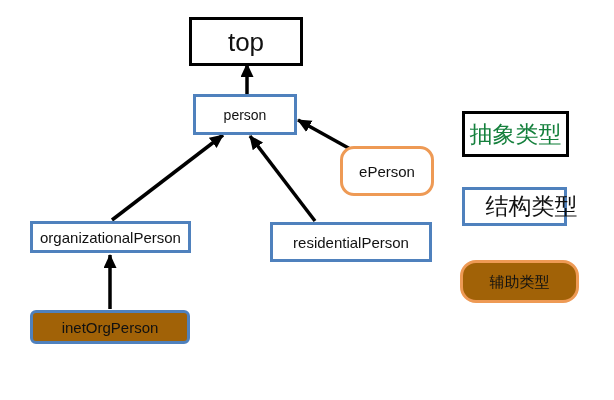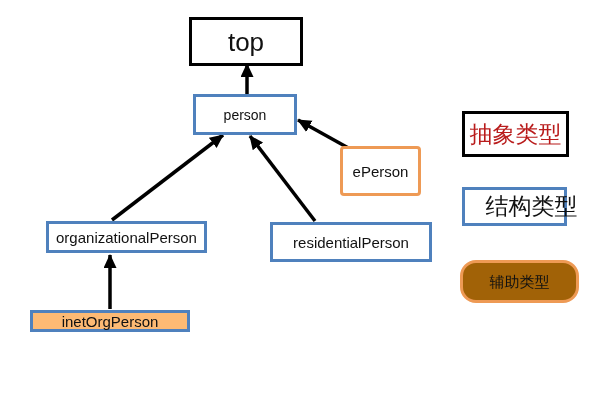--- a/index.html
+++ b/index.html
@@ -58,33 +58,33 @@
         <line x1="352" y1="150" x2="298" y2="120" stroke="#000000" stroke-width="3.5" marker-end="url(#arrowhead)"></line>
         <line x1="110" y1="309" x2="110" y2="255" stroke="#000000" stroke-width="3.5" marker-end="url(#arrowhead)"></line>
       </g>
   </svg>
 <div class="box" style="left: 189px; top: 17px; width: 114px; height: 49px; font-size: 26px; border-color: rgb(0, 0, 0); background: rgb(255, 255, 255); color: rgb(17, 17, 17);">
       <span>top</span>
     </div>
     <div class="box" style="left: 193px; top: 94px; width: 104px; height: 41px; font-size: 14px; border-color: rgb(79, 129, 189); background: rgb(255, 255, 255); color: rgb(17, 17, 17);">
       <span>person</span>
     </div>
-    <div class="box" style="left: 340px; top: 146px; width: 81px; height: 50px; font-size: 15px; border-color: rgb(238, 154, 85); background: rgb(255, 255, 255); color: rgb(17, 17, 17); border-radius: 4px;">
+    <div class="box" style="left: 340px; top: 146px; width: 94px; height: 50px; font-size: 15px; border-color: rgb(238, 154, 85); background: rgb(255, 255, 255); color: rgb(17, 17, 17); border-radius: 14px;">
       <span>ePerson</span>
     </div>
-    <div class="box" style="left: 30px; top: 221px; width: 161px; height: 32px; font-size: 15px; border-color: rgb(79, 129, 189); background: rgb(255, 255, 255); color: rgb(17, 17, 17); margin-left: 16px;">
+    <div class="box" style="left: 30px; top: 221px; width: 161px; height: 32px; font-size: 15px; border-color: rgb(79, 129, 189); background: rgb(255, 255, 255); color: rgb(17, 17, 17);">
       <span>organizationalPerson</span>
     </div>
     <div class="box" style="left: 270px; top: 222px; width: 162px; height: 40px; font-size: 15px; border-color: rgb(79, 129, 189); background: rgb(255, 255, 255); color: rgb(17, 17, 17);">
       <span>residentialPerson</span>
     </div>
-    <div class="box" style="left: 30px; top: 310px; width: 160px; height: 22px; font-size: 15px; border-color: rgb(79, 129, 189); background: #fdba74; color: rgb(17, 17, 17);">
+    <div class="box" style="left: 30px; top: 310px; width: 160px; height: 34px; font-size: 15px; border-color: rgb(79, 129, 189); background: #a16207; color: rgb(17, 17, 17); border-radius: 6px;">
       <span>inetOrgPerson</span>
     </div>
-    <div class="box" style="left: 462px; top: 111px; width: 107px; height: 46px; font-size: 23px; border-color: rgb(0, 0, 0); background: rgb(255, 255, 255); color: #b91c1c;">
+    <div class="box" style="left: 462px; top: 111px; width: 107px; height: 46px; font-size: 23px; border-color: rgb(0, 0, 0); background: rgb(255, 255, 255); color: #15803d;">
       <span>抽象类型</span>
     </div>
     <div class="box" style="left: 462px; top: 187px; width: 105px; height: 39px; font-size: 23px; border-color: rgb(79, 129, 189); background: rgb(255, 255, 255); color: rgb(17, 17, 17); padding-left: 34px;">
       <span>结构类型</span>
     </div>
     <div class="box" style="left: 460px; top: 260px; width: 119px; height: 43px; font-size: 15px; border-color: rgb(238, 154, 85); background: #a16207; color: rgb(17, 17, 17); border-radius: 16px;">
       <span>辅助类型</span>
     </div>
   </div>
 

